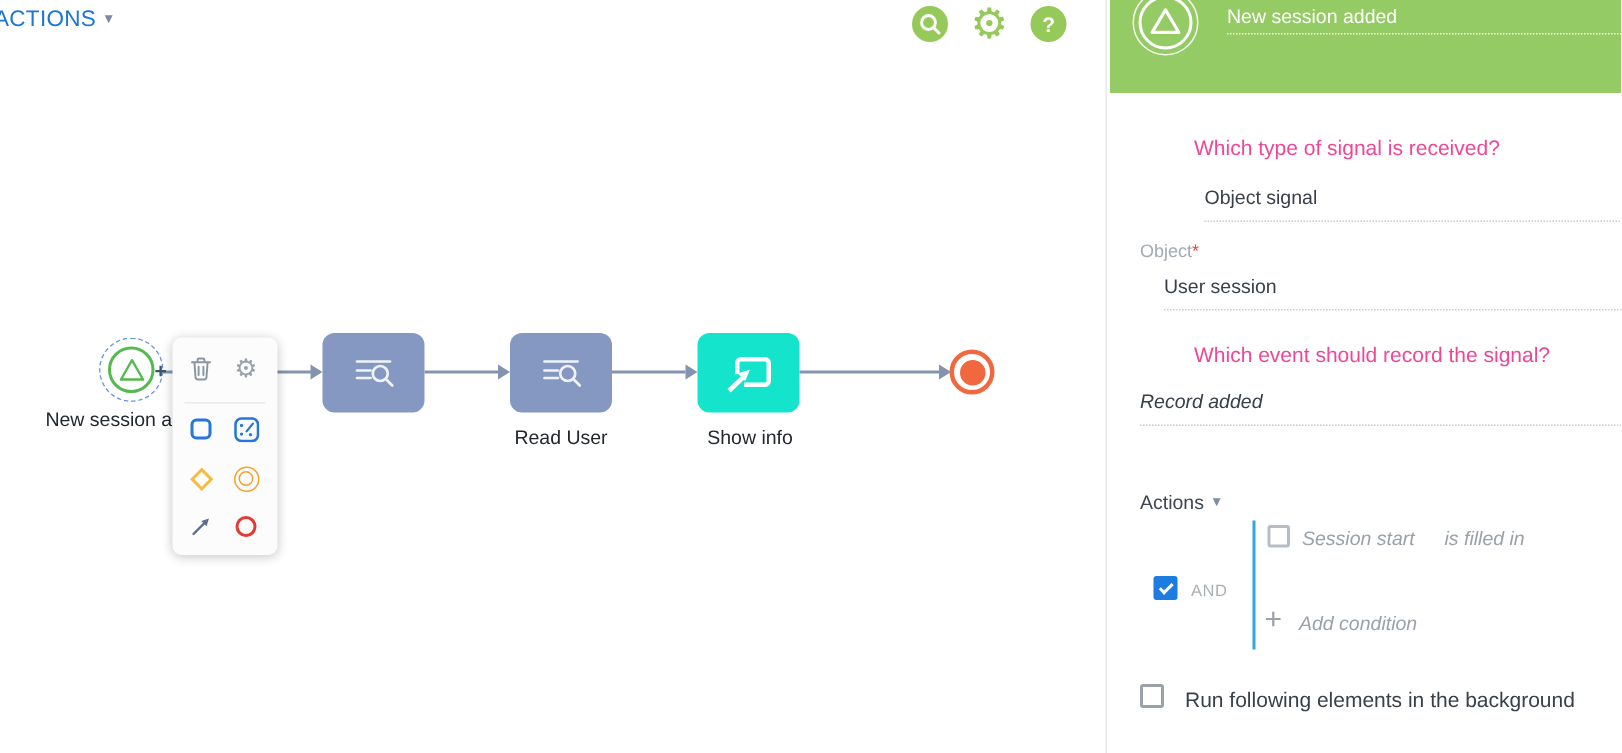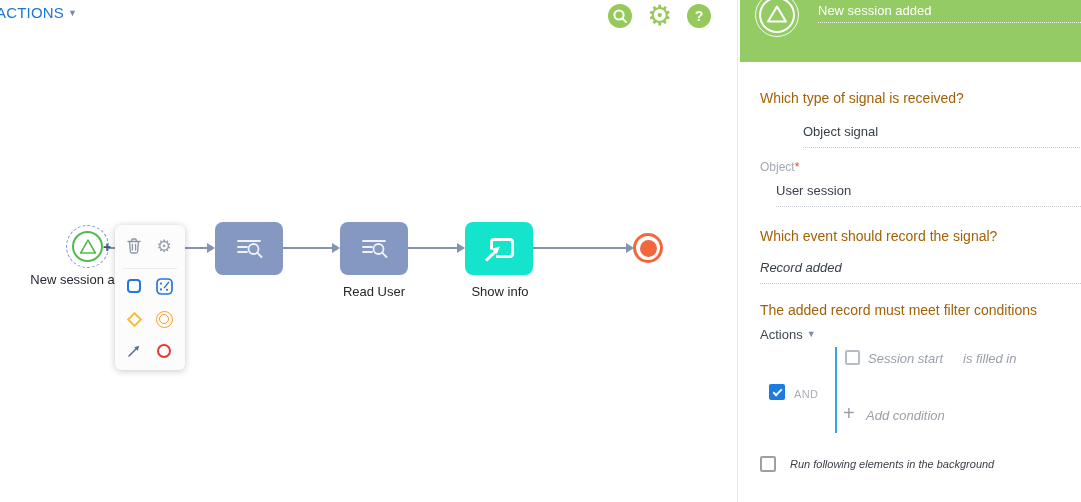--- a/index.html
+++ b/index.html
@@ -42,37 +42,37 @@
   .menu-gear { font-family:"DejaVu Sans", sans-serif; font-size:17px; color:#97a2ae; line-height:1; }
 
   
   .panel-sep { position:absolute; left:737px; top:0; width:1px; height:502px; background:#e7e9ea; }
   .panel-header { position:absolute; left:740px; top:0; width:341px; height:62px; background:#95cb64; }
   .ph-ring { position:absolute; left:755px; top:-7px; width:44px; height:44px; border:1px solid rgba(255,255,255,.9); border-radius:50%; }
   .ph-circle { position:absolute; left:759px; top:-3px; width:36px; height:36px; border:2px solid #fff; border-radius:50%; display:flex; align-items:center; justify-content:center; }
   .ph-title { position:absolute; left:818px; top:3px; color:#fff; font-size:13px; cursor:text; }
   .ph-underline { position:absolute; left:818px; top:22px; width:263px; border-bottom:1px dotted rgba(255,255,255,.85); }
 
-  .p-heading { position:absolute; left:760px; color:#a16207; font-size:14px; }
+  .p-heading { position:absolute; left:796px; color:#ec4899; font-size:14px; }
   .p-value { position:absolute; left:760px; width:321px; font-size:13px; color:#3a4049; padding-bottom:8px; border-bottom:1px dotted #c8ccd0; cursor:pointer; }
   .p-label { position:absolute; left:760px; font-size:12px; color:#a4aab1; }
   .p-label .req { color:#e04b3c; }
   .actions-dd { position:absolute; left:760px; top:327px; font-size:13px; color:#3f4650; cursor:pointer; }
   .actions-dd .caret { color:#7e8ea4; font-size:9px; vertical-align:2px; margin-left:4px; }
 
   .filter-vline { position:absolute; left:835px; top:347px; width:2px; height:86px; background:#33a6e0; }
   .cb { position:absolute; border-radius:2px; cursor:pointer; }
   .cb-empty { width:15px; height:15px; border:2px solid #b7bdc5; background:#fff; }
   .cb-empty-dark { width:16px; height:16px; border:2px solid #9aa1a9; background:#fff; }
   .cb-checked { width:16px; height:16px; background:#1d7ce0; display:flex; align-items:center; justify-content:center; }
   .cb-check { width:9px; height:5px; border-left:2px solid #fff; border-bottom:2px solid #fff; transform:rotate(-45deg); margin-top:-2px; }
   .gray-text { position:absolute; font-size:13px; color:#9aa1a9;font-style:italic; }
   .and-label { position:absolute; left:794px; top:388px; font-size:11px; color:#a9afb6; letter-spacing:.4px; }
   .plus-glyph { position:absolute; left:843px; top:402px; font-size:20px; font-weight:300; color:#9aa1a9; cursor:pointer; }
-  .bg-label { position:absolute; left:790px; top:458px; font-size:11px; color:#3a4049;font-style:italic; }
+  .bg-label { position:absolute; left:790px; top:458px; font-size:14px; color:#3a4049; }
 </style>
 </head>
 <body>
 
 <div class="page">
 
   <div class="actions-menu"><span>ACTIONS</span><span class="caret">▼</span></div>
 
   <div class="top-icons">
     <div class="green-round">
@@ -202,21 +202,20 @@
 
   <div class="p-heading" style="top:90px;">Which type of signal is received?</div>
   <div class="p-value" style="top:124px;margin-left:43px;">Object signal</div>
 
   <div class="p-label" style="top:160px;text-align:right;"><span>Object</span><span class="req">*</span></div>
   <div class="p-value" style="top:183px;margin-left:16px;">User session</div>
 
   <div class="p-heading" style="top:228px;">Which event should record the signal?</div>
   <div class="p-value" style="top:260px;font-style:italic;">Record added</div>
 
-  <div class="p-heading" style="top:302px;">The added record must meet filter conditions</div>
   <div class="actions-dd"><span>Actions</span><span class="caret">▼</span></div>
 
   <div class="filter-vline"></div>
   <div class="cb cb-empty" style="left:845px;top:350px;"></div>
   <div class="gray-text" style="left:868px;top:351px;">Session start</div>
   <div class="gray-text" style="left:963px;top:351px;">is filled in</div>
 
   <div class="cb cb-checked" style="left:769px;top:384px;">
       <div class="cb-check"></div>
     </div>

